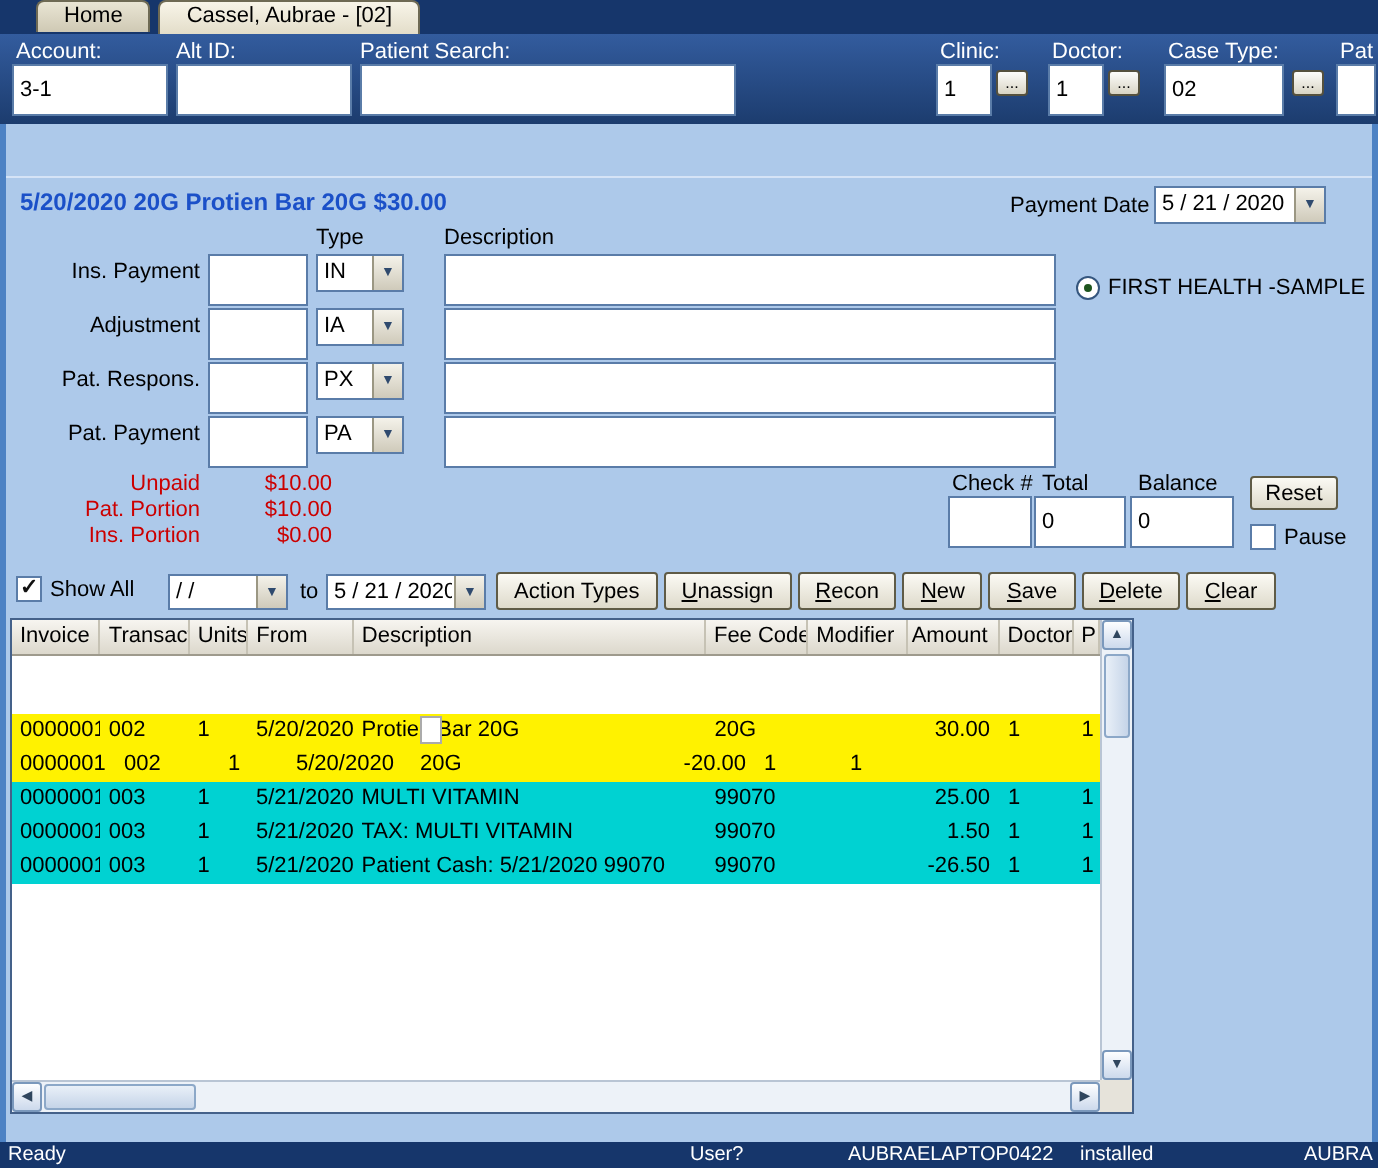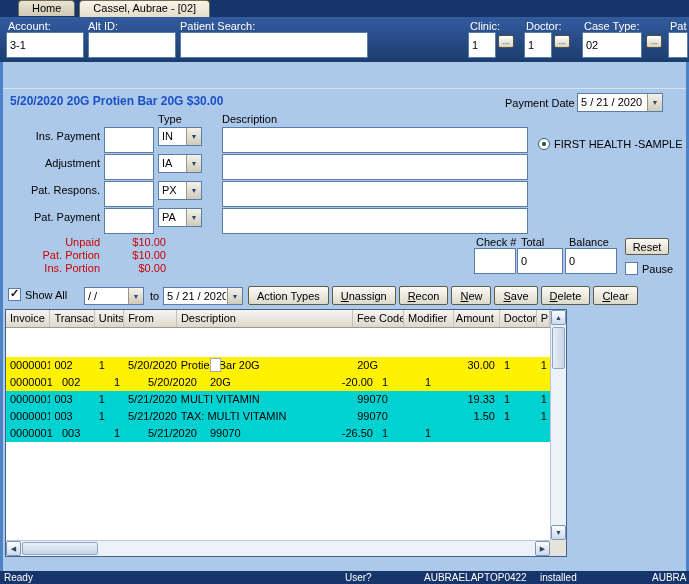--- a/index.html
+++ b/index.html
@@ -270,41 +270,42 @@
           <div class="g-cell c9">1</div>
         </div>
         <div class="grid-row row-cyan">
           <div class="g-cell c0">0000001</div>
           <div class="g-cell c1">003</div>
           <div class="g-cell c2">1</div>
           <div class="g-cell c3">5/21/2020</div>
           <div class="g-cell c4">MULTI VITAMIN</div>
           <div class="g-cell c5">99070</div>
           <div class="g-cell c6"></div>
-          <div class="g-cell c7">19.33</div>
+          <div class="g-cell c7">25.00</div>
           <div class="g-cell c8">1</div>
           <div class="g-cell c9">1</div>
         </div>
         <div class="grid-row row-cyan">
           <div class="g-cell c0">0000001</div>
           <div class="g-cell c1">003</div>
           <div class="g-cell c2">1</div>
           <div class="g-cell c3">5/21/2020</div>
           <div class="g-cell c4">TAX: MULTI VITAMIN</div>
           <div class="g-cell c5">99070</div>
           <div class="g-cell c6"></div>
           <div class="g-cell c7">1.50</div>
           <div class="g-cell c8">1</div>
           <div class="g-cell c9">1</div>
         </div>
         <div class="grid-row row-cyan">
           <div class="g-cell c0">0000001</div>
           <div class="g-cell c1">003</div>
           <div class="g-cell c2">1</div>
           <div class="g-cell c3">5/21/2020</div>
+          <div class="g-cell c4">Patient Cash: 5/21/2020 99070</div>
           <div class="g-cell c5">99070</div>
           <div class="g-cell c6"></div>
           <div class="g-cell c7">-26.50</div>
           <div class="g-cell c8">1</div>
           <div class="g-cell c9">1</div>
         </div>
       </div>
     <div class="vscroll">
       <span class="scroll-btn vs-up">▲</span>
       <span class="vthumb"></span>

